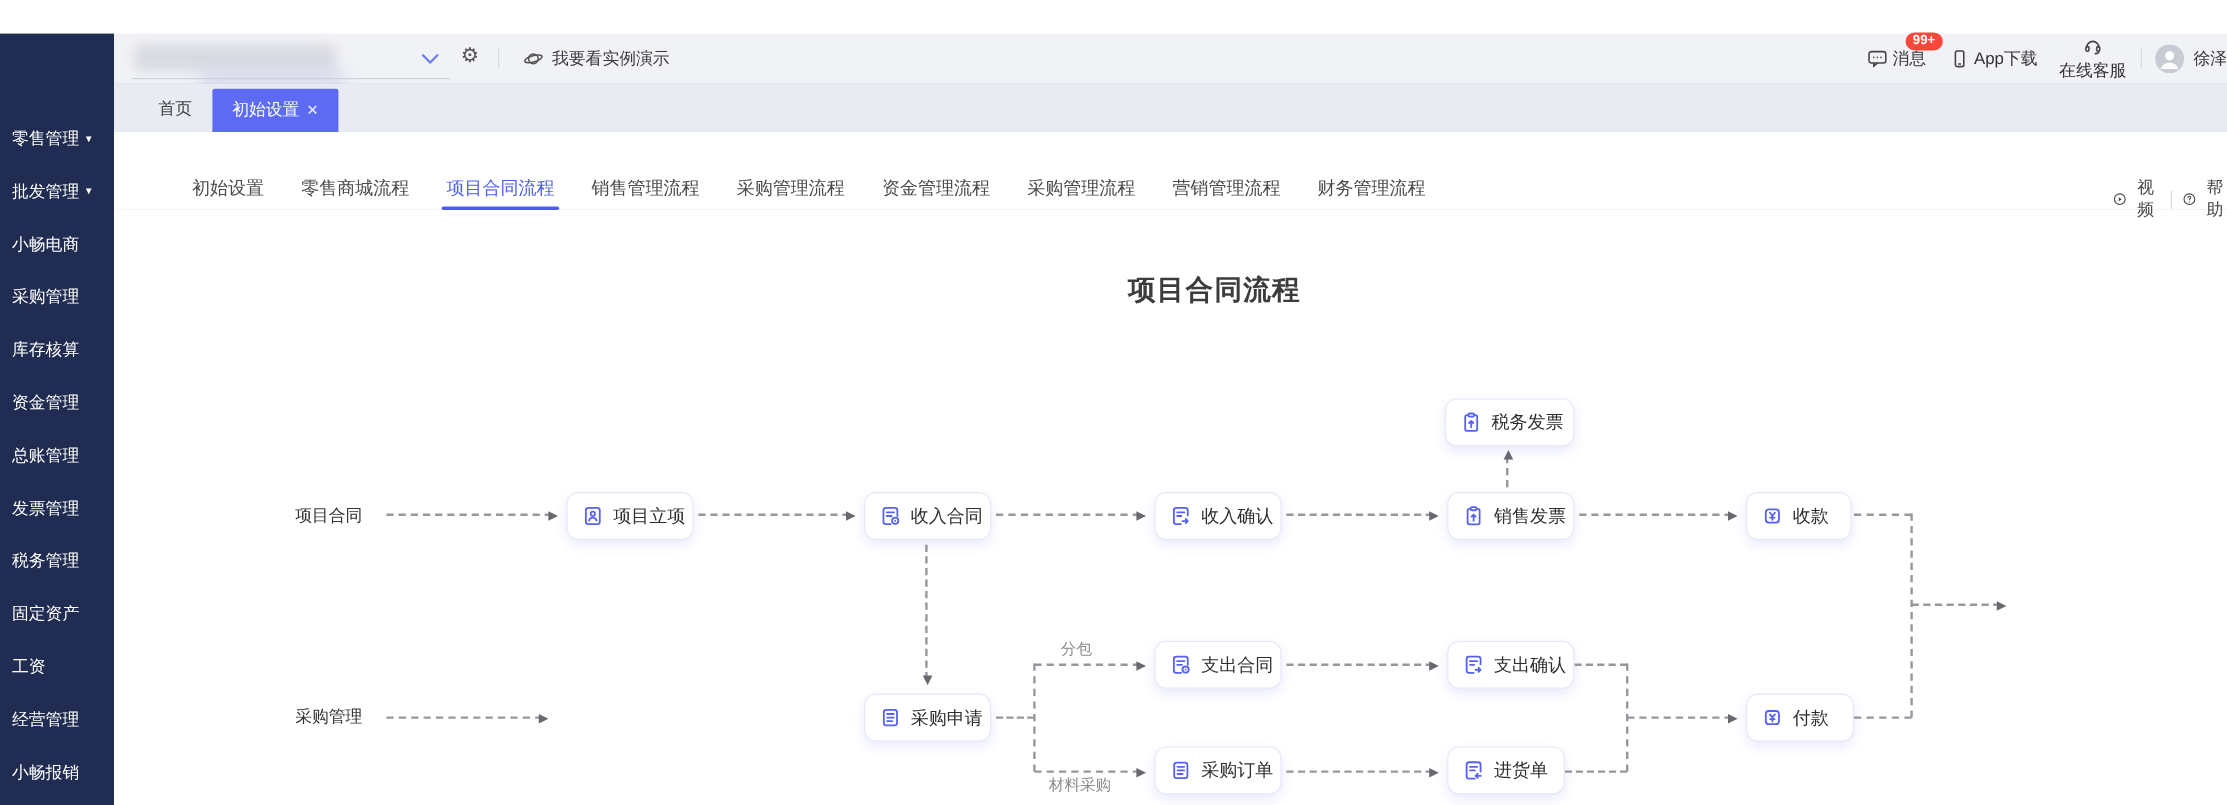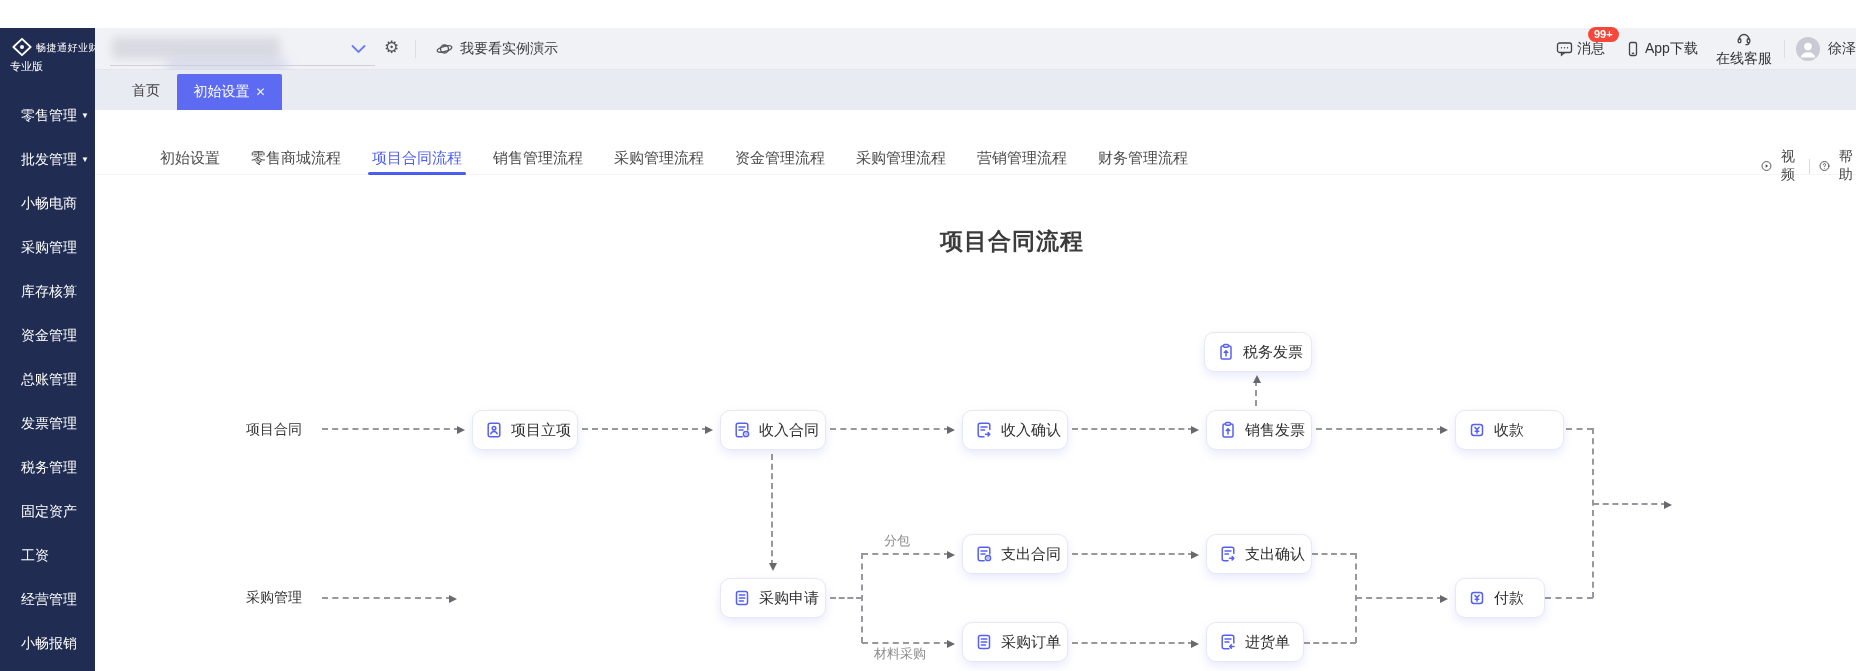--- a/index.html
+++ b/index.html
@@ -10,21 +10,21 @@
   
   .topstrip { position:absolute; left:0; top:0; width:1856px; height:28px; background:#fff; }
 
   
   .sidebar { position:absolute; left:0; top:28px; width:95px; height:643px; background:#202C51; }
   .logo-area { position:relative; height:62px; padding:8px 0 0 10px; }
   .logo-mark { position:absolute; left:11px; top:9px; }
   .brand-name { position:absolute; left:36px; top:13px; color:#fff; font-size:10px; letter-spacing:.5px; white-space:nowrap; }
   .edition { position:absolute; left:10px; top:31px; color:#fff; font-size:11px; }
   .menu { position:absolute; left:0; top:65px; width:95px; list-style:none; }
-  .menu li { position:relative; height:44px; line-height:44px; padding-left:21px; color:#fff;
+  .menu li { position:relative; height:44px; line-height:44px; padding-left:10px; color:#fff;
     font-size:14px; font-weight:500; cursor:pointer; white-space:nowrap; }
   .menu .caret { font-size:8px; margin-left:4px; vertical-align:2px; color:#fff; }
 
   
   .header { position:absolute; left:95px; top:28px; width:1761px; height:42px; background:#F1F2F6; border-bottom:1px solid #E4E6EE; }
   .blurA { position:absolute; left:17px; top:9px; width:168px; height:22px; background:#d4d6dd; border-radius:4px; filter:blur(5px); opacity:.85; }
   .blurB { position:absolute; left:72px; top:30px; width:120px; height:16px; background:#c8cde6; border-radius:4px; filter:blur(6px); opacity:.6; }
   .sel-underline { position:absolute; left:15px; top:37px; width:265px; height:1px; background:#CDD1DB; }
   .sel-chevron { position:absolute; left:256px; top:16px; }
   .hdr-gear { position:absolute; left:289px; top:9px; font-size:17px; color:#555; cursor:pointer; }
@@ -129,30 +129,20 @@
         <line x1="12.5" y1="2" x2="12.5" y2="4.6"></line>
       <path d="M5.6 11.8l2-2.6 2 2 2.6-3.2"></path>
       </g>
   </defs>
 </svg>
 
 <div class="app">
   <div class="topstrip"></div>
 
   <nav class="sidebar">
-    <div class="logo-area">
-      <span class="logo-mark">
-        <svg class="ic" width="22" height="20" viewBox="0 0 24 22" fill="none" stroke="#fff" stroke-width="2" stroke-linejoin="round">
-          <path d="M12 2l9.5 9L12 20l-9.5-9z"></path>
-            <circle cx="12" cy="11" r="2.2" fill="#fff" stroke="none"></circle>
-          </svg>
-      </span>
-      <span class="brand-name">畅捷通好业财</span>
-      <span class="edition">专业版</span>
-    </div>
     <ul class="menu">
       <li><span>零售管理</span><span class="caret">▼</span></li>
       <li><span>批发管理</span><span class="caret">▼</span></li>
       <li><span>小畅电商</span></li>
       <li><span>采购管理</span></li>
       <li><span>库存核算</span></li>
       <li><span>资金管理</span></li>
       <li><span>总账管理</span></li>
       <li><span>发票管理</span></li>
       <li><span>税务管理</span></li>
@@ -311,21 +301,21 @@
           <use href="#i-doc-check"></use>
         </svg>
       <span>收入确认</span>
     </div>
     <div class="flow-node" style="left:1111px; top:300px; width:106px;">
       <svg class="nicon" viewBox="0 0 18 18">
           <use href="#i-invoice"></use>
         </svg>
       <span>销售发票</span>
     </div>
-    <div class="flow-node" style="left:1360px; top:300px; width:109px;">
+    <div class="flow-node" style="left:1360px; top:300px; width:88px;">
       <svg class="nicon" viewBox="0 0 18 18">
           <use href="#i-money"></use>
         </svg>
       <span>收款</span>
     </div>
     <div class="flow-node" style="left:867px; top:424px; width:106px;">
       <svg class="nicon" viewBox="0 0 18 18">
           <use href="#i-doc-gear"></use>
         </svg>
       <span>支出合同</span>

